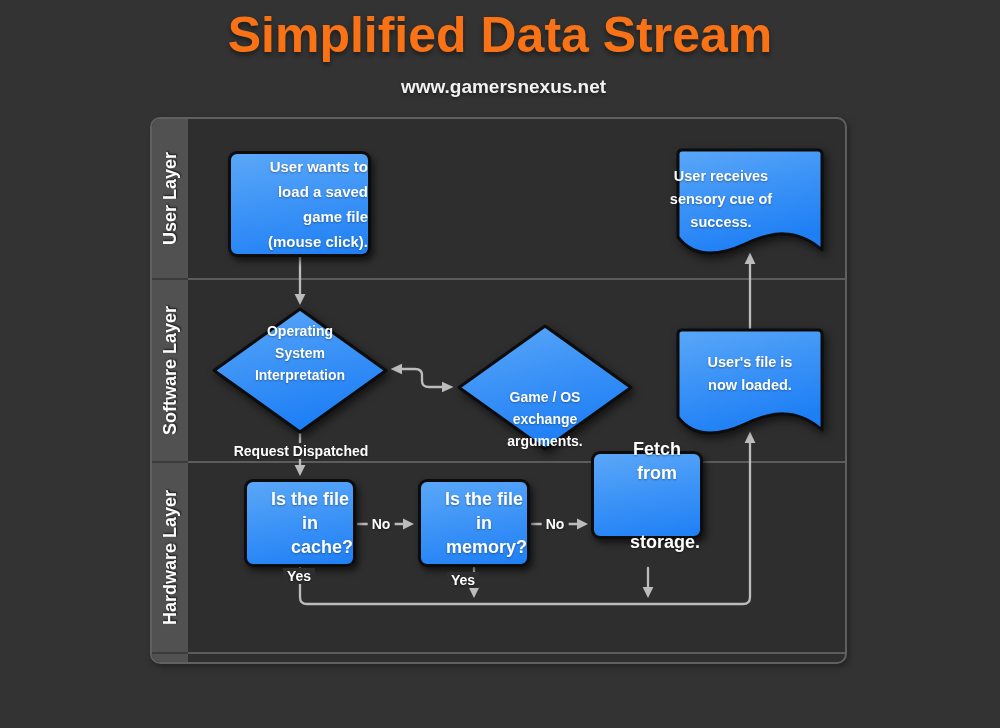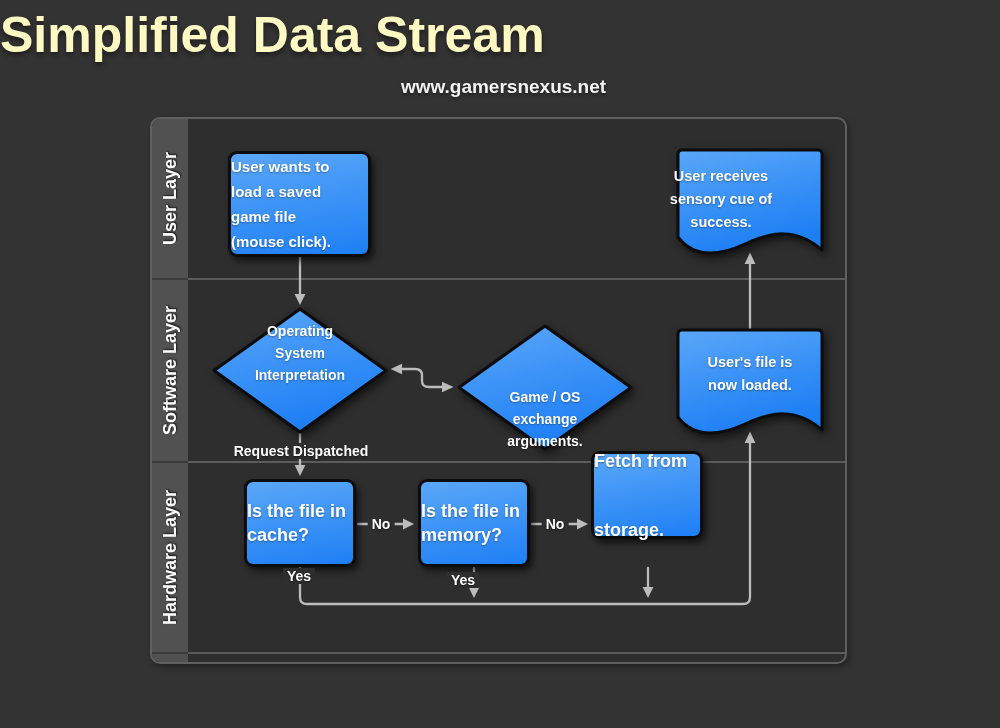--- a/index.html
+++ b/index.html
@@ -4,22 +4,22 @@
 <style>
   html,body{margin:0;padding:0;}
   body{
     width:1000px;height:728px;position:relative;overflow:hidden;
     background:#333333;
     font-family:"Liberation Sans","DejaVu Sans",sans-serif;
   }
   .abs{position:absolute;}
   
   .title{
-    left:0;right:0;top:6px;text-align:left;
-    font-size:50px;font-weight:bold;color:#fef9c3;letter-spacing:0px;
+    left:0;right:0;top:6px;text-align:center;
+    font-size:50px;font-weight:bold;color:#f97316;letter-spacing:0px;
     text-shadow:0 3px 5px rgba(0,0,0,0.45);
   }
   .subtitle{
     left:0;right:0;top:76px;text-align:center;
     font-size:19px;font-weight:bold;color:#f2f2f2;
     text-shadow:0 2px 3px rgba(0,0,0,0.4);
     margin-left:7px;
   }
   
   .pool{
@@ -47,23 +47,24 @@
   .lane-label.l-strip{height:8px;border-bottom:none;}
   .divider{
     left:188px;width:657px;height:2px;background:#5c5c5c;
   }
   
   .node-rect{
     box-sizing:border-box;
     background:linear-gradient(170deg,#5aa7f8 0%,#1e7ff5 100%);
     border:3px solid #0c0c0c;border-radius:9px;
     box-shadow:3px 4px 6px rgba(0,0,0,0.6);
-    display:flex;flex-direction:column;align-items:flex-start;justify-content:center;
+    display:flex;flex-direction:column;align-items:flex-end;justify-content:center;
     color:#ffffff;font-weight:bold;text-align:center;
     text-shadow:0 1px 2px rgba(0,0,0,0.35);
+    padding-left:20px;
   }
   .node-rect.big{font-size:15px;line-height:25px;}
   .node-rect.small{font-size:18px;line-height:24px;}
   .shape-svg{overflow:visible;filter:drop-shadow(3px 4px 4px rgba(0,0,0,0.6));}
   .node-overlay{
     display:flex;flex-direction:column;align-items:center;justify-content:center;
     color:#ffffff;font-weight:bold;text-align:center;
     text-shadow:0 1px 2px rgba(0,0,0,0.35);pointer-events:none;
   }
   .node-overlay.doc-text{font-size:14.5px;line-height:23px;}

